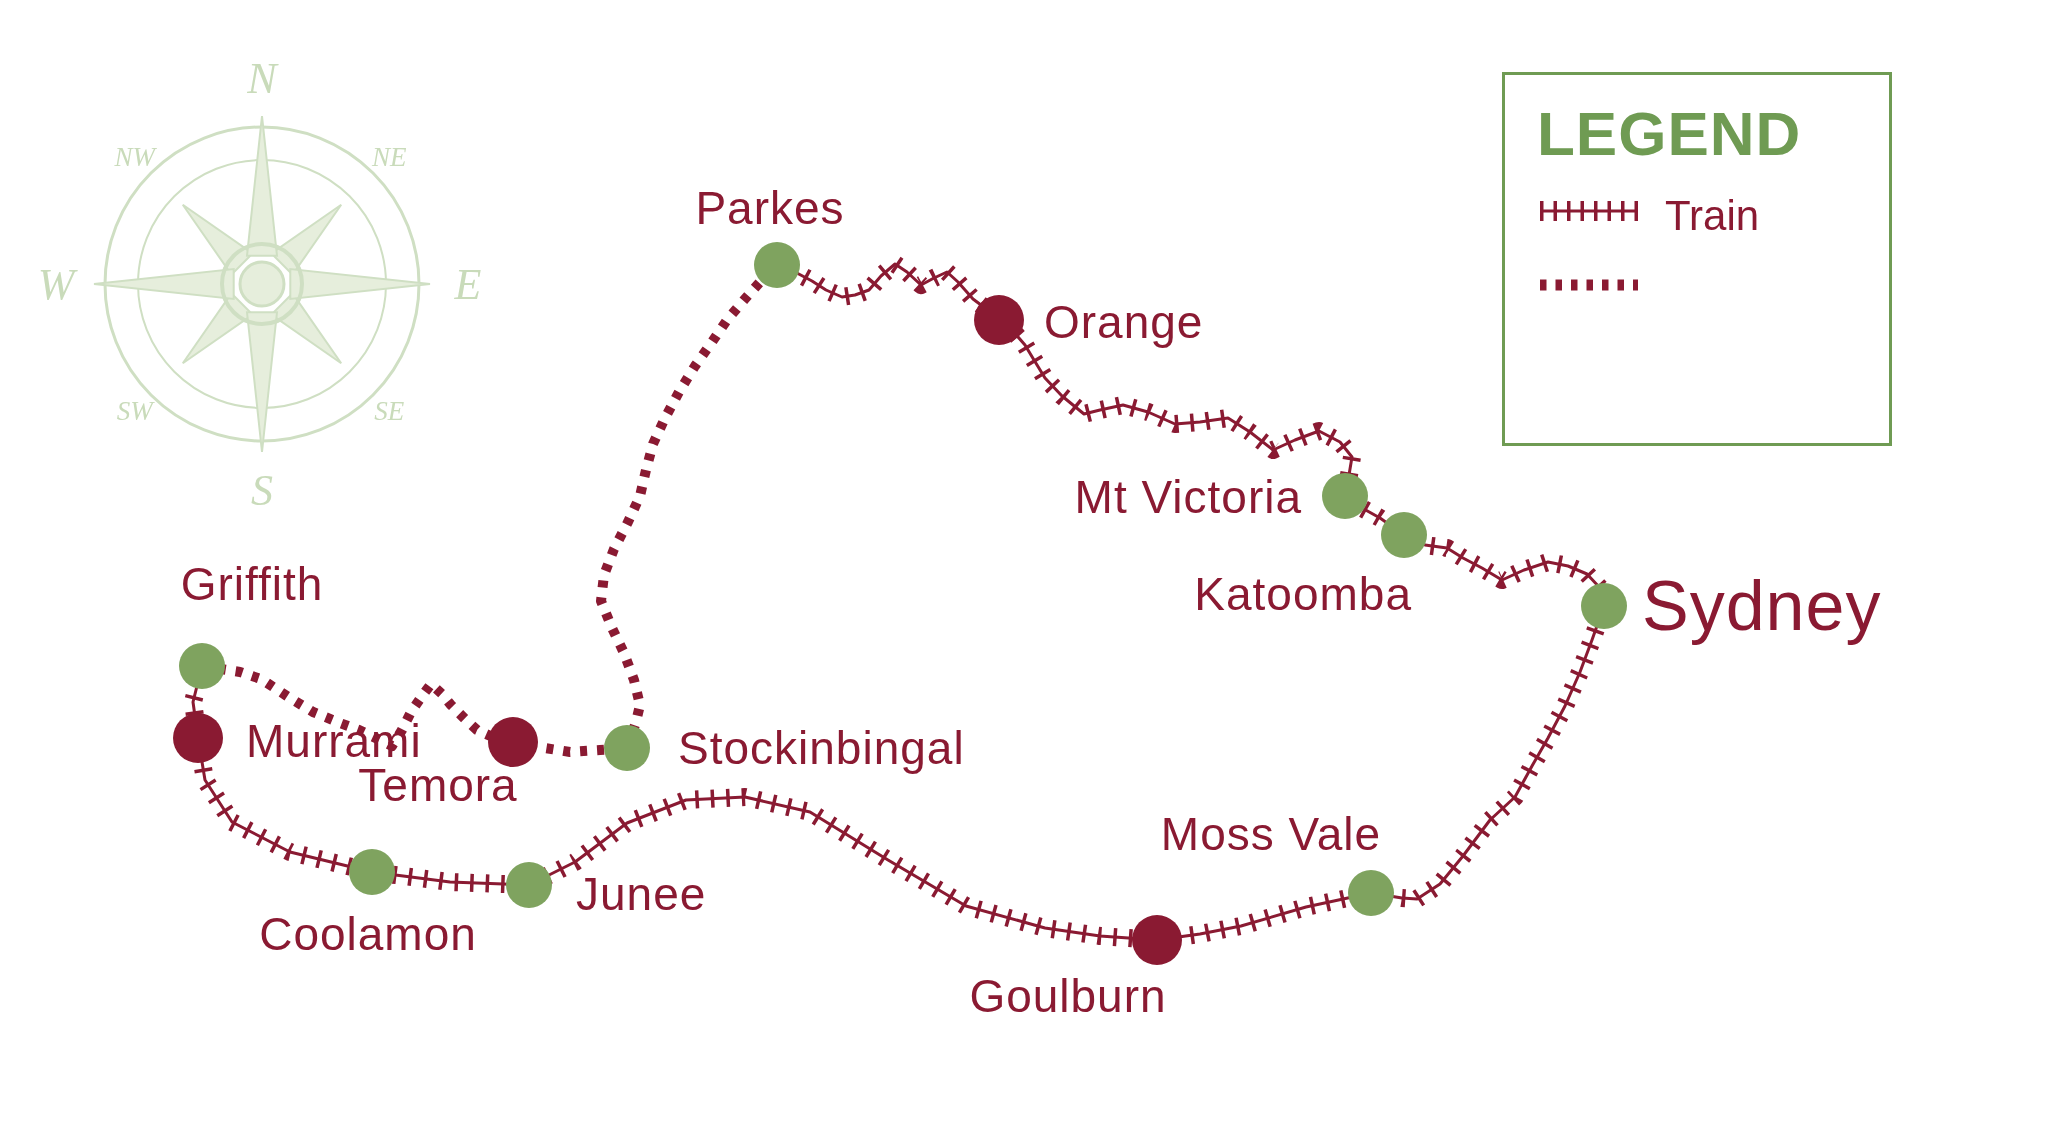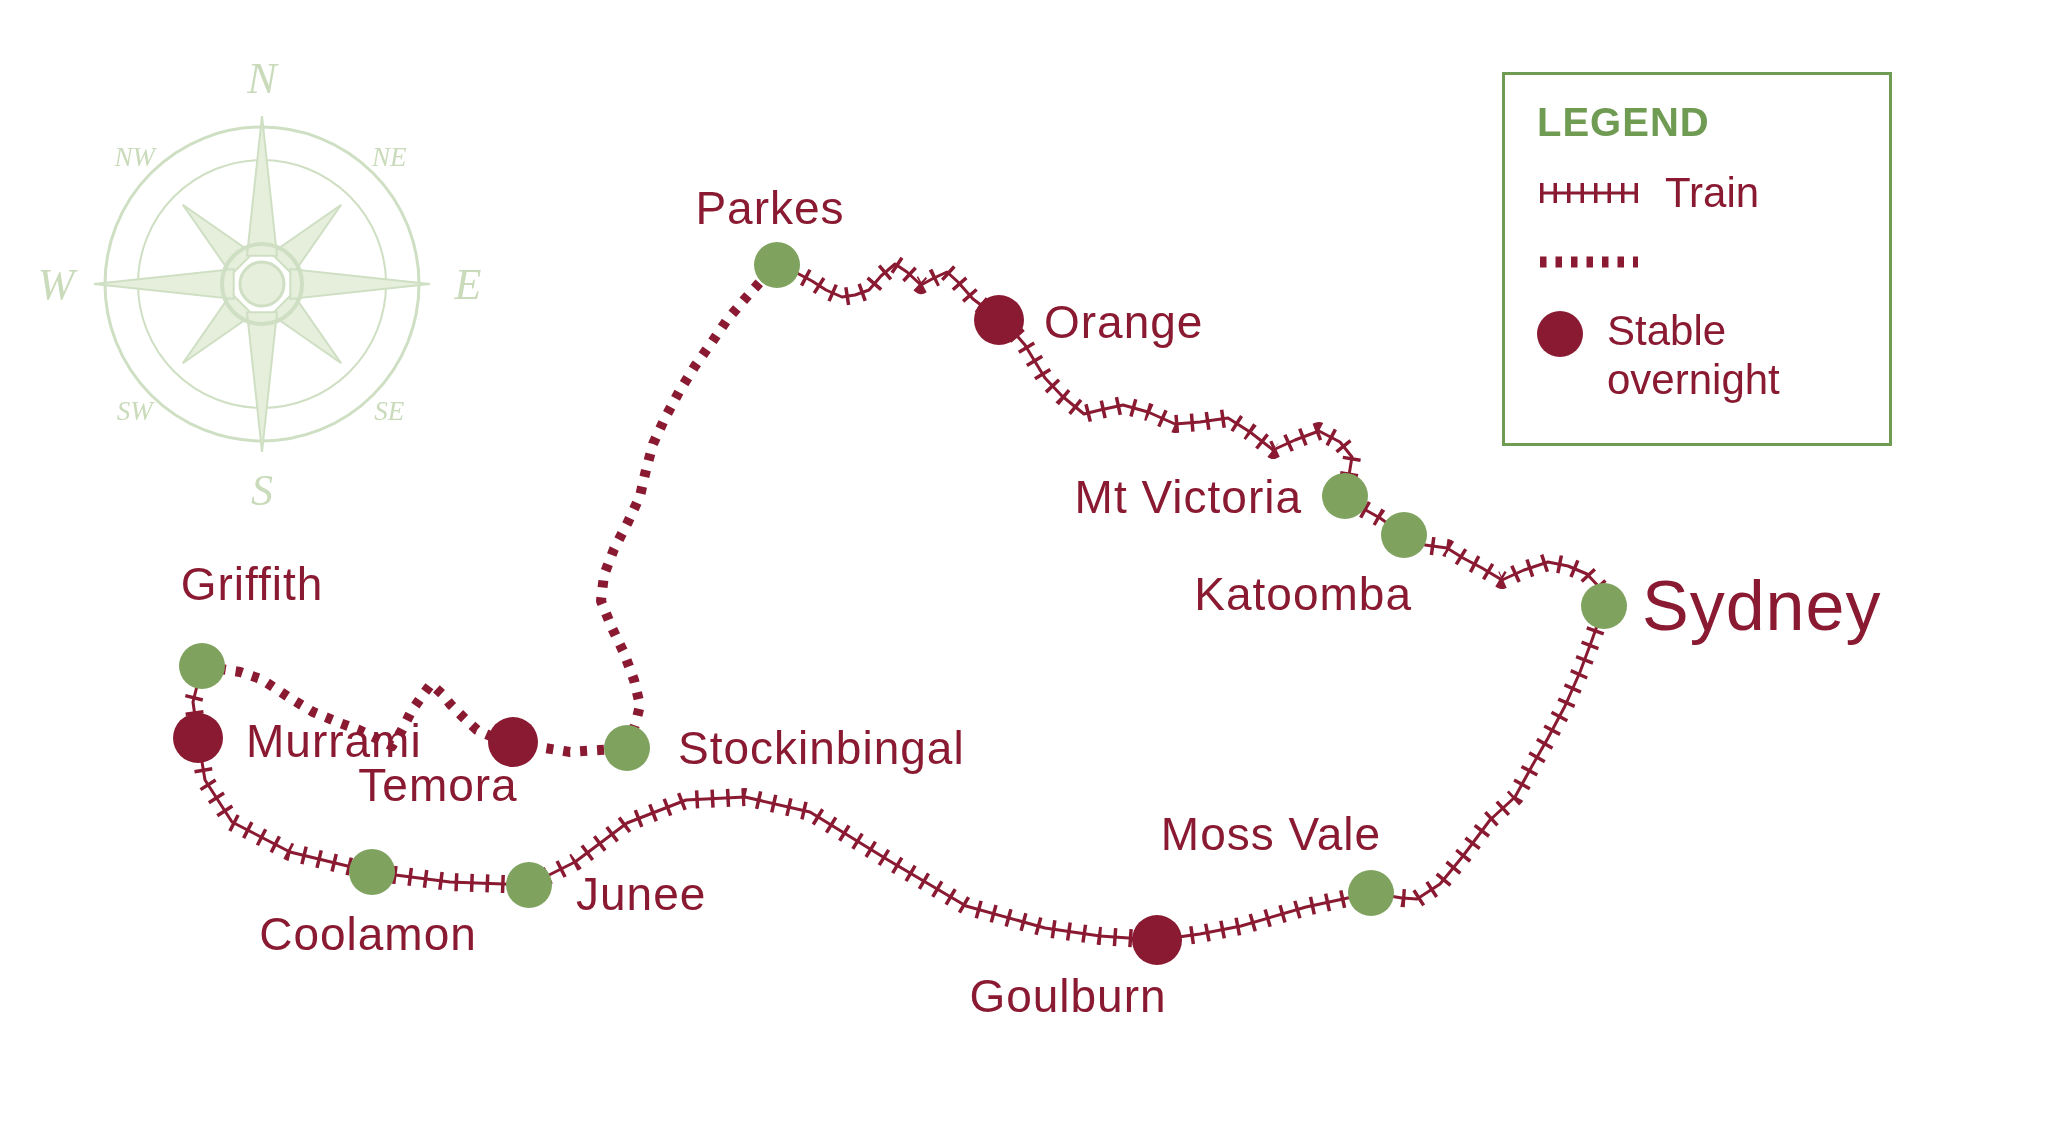--- a/index.html
+++ b/index.html
@@ -17,29 +17,29 @@
     left:1502px;
     top:72px;
     width:390px;
     height:374px;
     box-sizing:border-box;
     border:3px solid var(--legend_green,#6F9B53);
     background:#fff;
     padding:26px 32px;
   }
   .legend-title{
-    font-size:40px;
+    font-size:62px;
     font-weight:bold;
     color:var(--legend_green,#6F9B53);
     letter-spacing:1px;
     line-height:1.05;
   }
   .legend-row{
     display:flex;
-    align-items:center;
+    align-items:flex-start;
     gap:24px;
     margin-top:26px;
     color:var(--maroon,#8A1A32);
     font-size:42px;
     line-height:1.15;
   }
   .legend-row.stable{align-items:flex-start;}
   .legend-row.stable .stable-dot{margin-top:4px;}
   .legend-row svg{color:var(--maroon,#8A1A32);flex:none;}
   .stable-dot{
@@ -158,19 +158,15 @@
       </svg>
       <span class="legend-label">Train</span>
     </div>
 
     <div class="legend-row">
       <svg width="104" height="38" viewBox="0 0 104 38">
         <line x1="3" y1="19" x2="101" y2="19" stroke="currentColor" stroke-width="11" stroke-dasharray="6.5 9"></line>
       </svg>
     </div>
 
-    <div class="legend-row stable">
-      <span class="stable-dot"></span>
-      <span class="legend-label">Stable overnight</span>
-    </div>
   </div>
 
 </div>
 
 </body></html>

